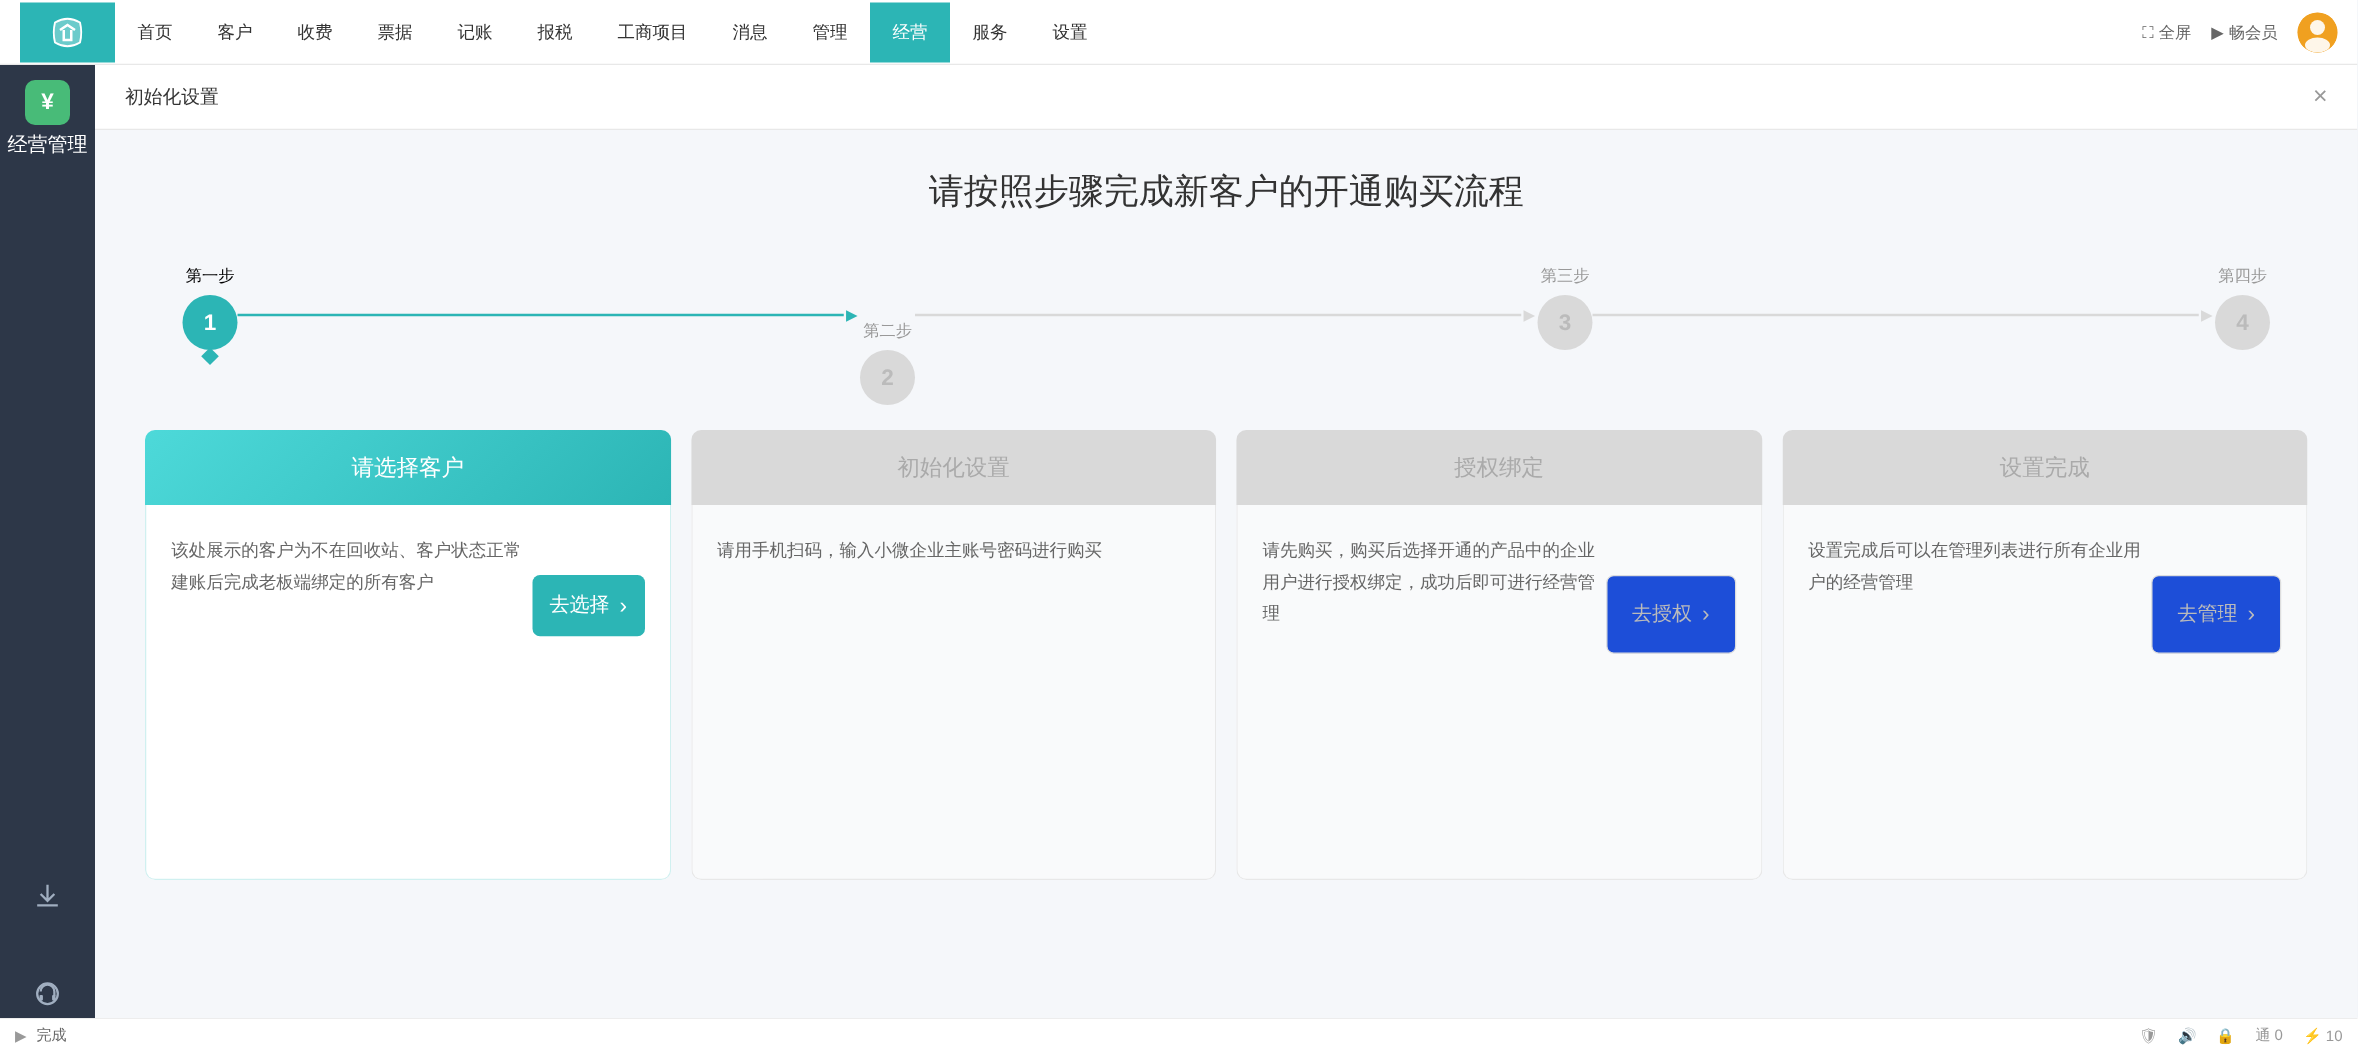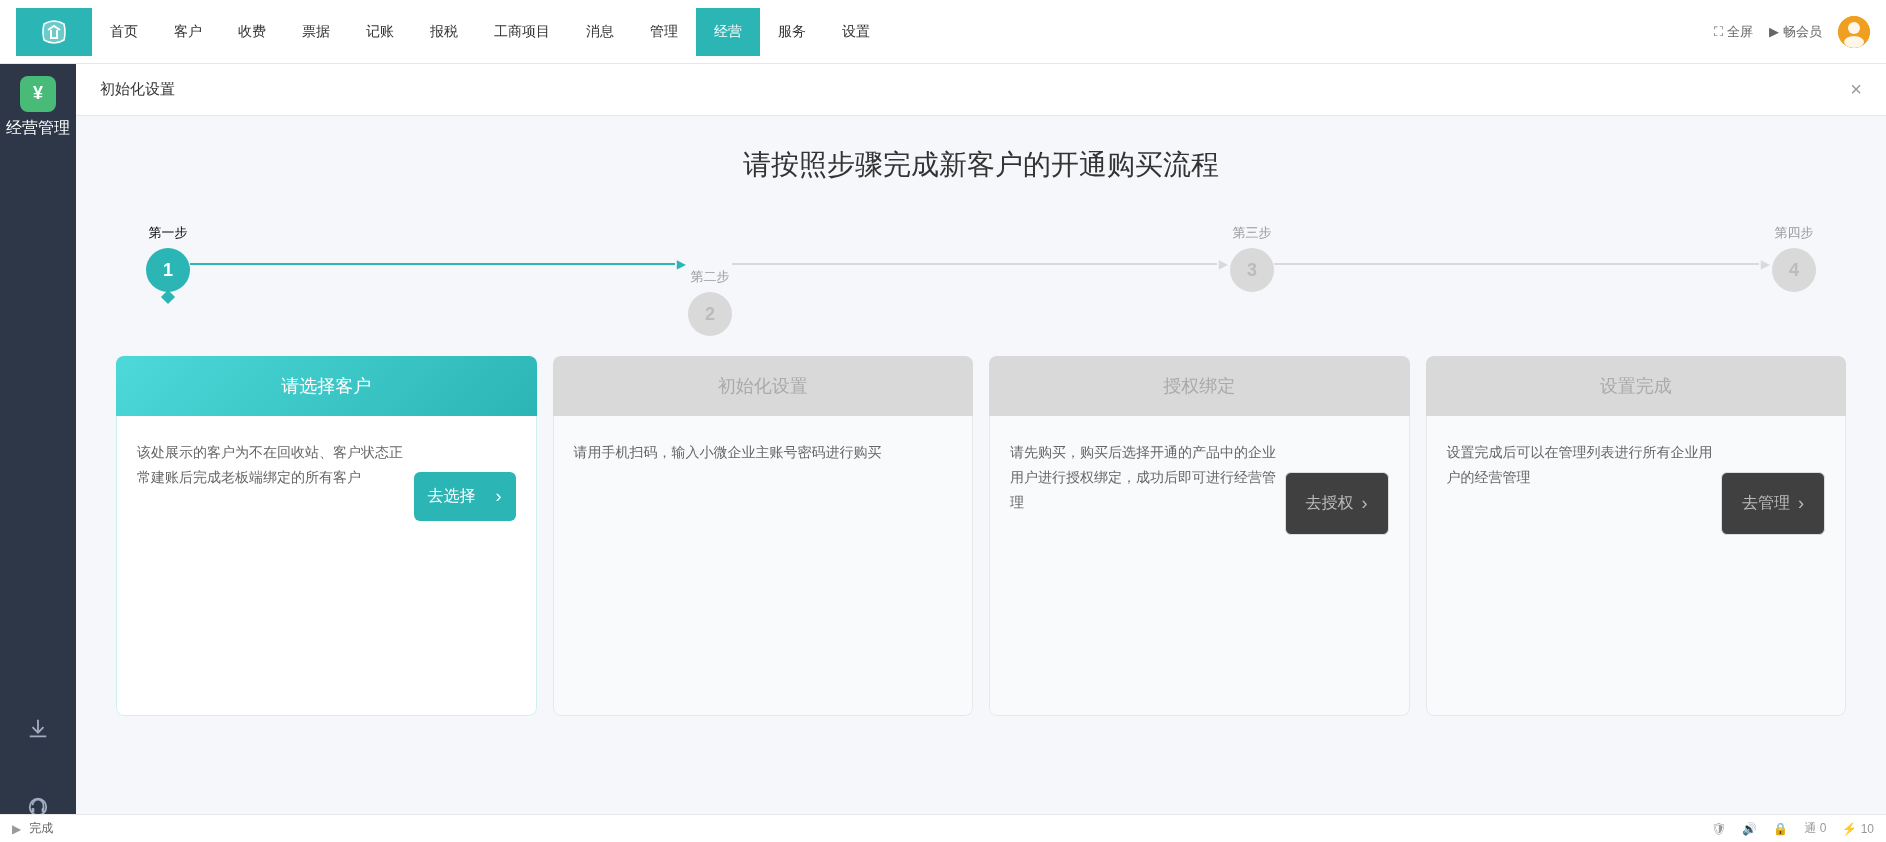--- a/index.html
+++ b/index.html
@@ -1,21 +1,21 @@
 <!DOCTYPE html>
 <html><head>
   <meta charset="utf-8">
   <style>
     * { box-sizing: border-box; margin: 0; padding: 0; }
     body { font-family: "Microsoft YaHei", "PingFang SC", sans-serif; background: #f0f2f5; width: 1886px; min-height: 842px; overflow: hidden; }
 
     
     .top-nav {
       display: flex; align-items: center;
-      background: #fff; height: 64px;
+      background: #fff; height: 52px;
       border-bottom: 1px solid #e8e8e8;
       padding: 0 16px; gap: 0;
     }
     .nav-logo {
       width: 76px; display: flex; align-items: center; justify-content: center;
       height: 48px; background: #2cb5b5; flex-shrink: 0;
     }
     .nav-logo svg { width: 32px; height: 32px; }
     .nav-items { display: flex; align-items: center; flex: 1; gap: 0; }
     .nav-item {
@@ -69,24 +69,24 @@
     .step-card-body {
       flex: 1; padding: 24px 20px; background: #f9fafb; display: flex; flex-direction: row;
       border: 1px solid #e8e8e8; border-top: none; border-radius: 0 0 8px 8px;
     }
     .step-card-body.active-body { background: #fff; border-color: #d0f0f0; }
     .step-card-desc { font-size: 14px; color: #666; line-height: 1.8; flex: 1; }
     .step-card-action { margin-top: 32px; }
     .btn-primary {
       width: 100%; padding: 14px; background: #2cb5b5; color: #fff; border: none;
       border-radius: 6px; font-size: 16px; cursor: pointer; display: flex;
-      align-items: center; justify-content: center; gap: 20px;
+      align-items: center; justify-content: center; gap: 8px;
     }
     .btn-secondary {
-      width: 100%; padding: 20px; background: #404040; color: #bbb; border: 1px solid #ddd;
+      width: 100%; padding: 20px; background: #1d4ed8; color: #bbb; border: 1px solid #ddd;
       border-radius: 6px; font-size: 16px; cursor: pointer; display: flex;
       align-items: flex-start; justify-content: center; gap: 8px;
     }
 
     
     .status-bar {
       position: fixed; bottom: 0; left: 0; right: 0; height: 28px;
       background: #fff; border-top: 1px solid #e8e8e8;
       display: flex; align-items: center; padding: 0 12px; gap: 16px;
       font-size: 12px; color: #666;

